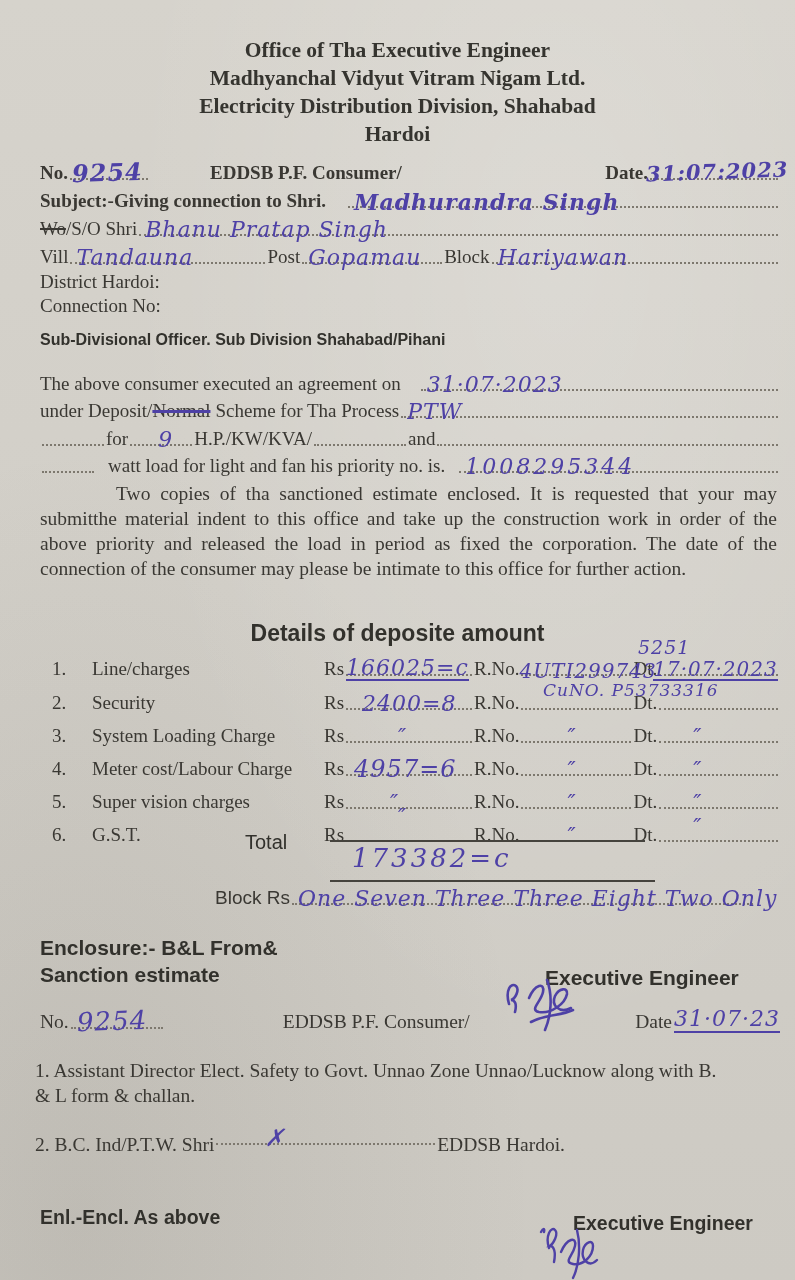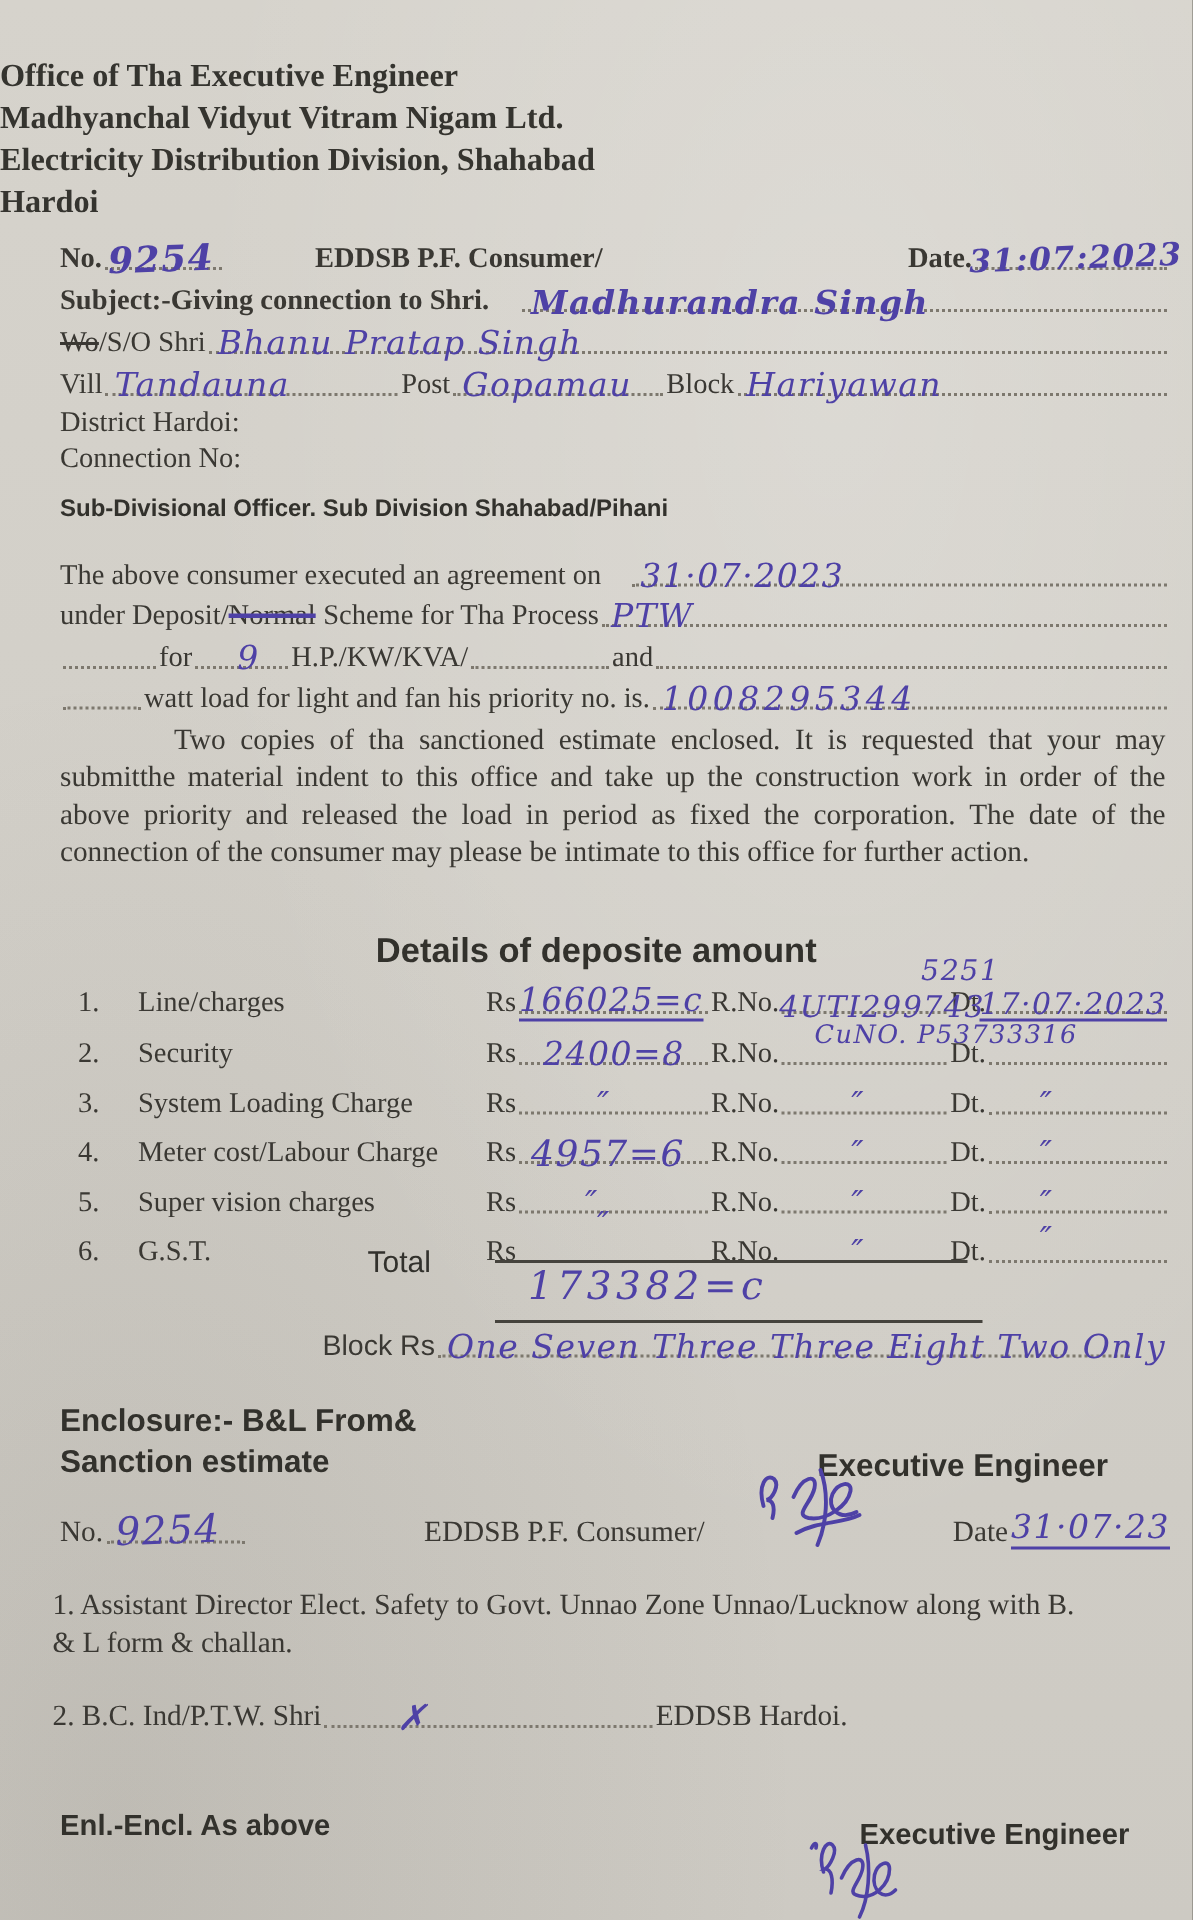--- a/index.html
+++ b/index.html
@@ -47,21 +47,21 @@
   .l-rs{flex:0 0 126px;}
   .l-rno{flex:0 0 110px;}
   .hwbig{font-size:22px;}
   .para{font-size:19.5px;line-height:25px;text-align:justify;text-indent:76px;}
 </style>
 </head>
 <body>
 
 <div class="paper">
 
-  <div class="abs" style="left:0;right:0;top:36px;font-weight:bold;font-size:21.5px;line-height:28px;color:#35342f;">
+  <div class="abs" style="left:0;right:0;top:36px;text-align:center;font-weight:bold;font-size:21.5px;line-height:28px;color:#35342f;">
     <div>Office of Tha Executive Engineer</div>
     <div>Madhyanchal Vidyut Vitram Nigam Ltd.</div>
     <div>Electricity Distribution Division, Shahabad</div>
     <div>Hardoi</div>
   </div>
 
   <div class="abs line" style="left:40px;right:15px;top:162px;font-size:19px;font-weight:bold;">
     <span class="nw">No.</span>
     <span class="leader" style="flex:0 0 78px;">
       <span class="hw over tilt" style="font-size:24px;left:2px;">9254</span>
@@ -130,34 +130,34 @@
     <span class="nw">for</span>
     <span class="leader" style="flex:0 0 62px;">
       <span class="hw over hwbig" style="left:28px;">9</span>
     </span>
     <span class="nw">H.P./KW/KVA/</span>
     <span class="leader" style="flex:0 0 92px;"></span>
     <span class="nw">and</span>
     <span class="leader grow"></span>
   </div>
 
-  <div class="abs line" style="left:40px;right:15px;top:455px;font-size:19px;">
+  <div class="abs line" style="left:40px;right:15px;top:455px;font-size:19px;gap:12px;">
     <span class="leader" style="flex:0 0 52px;"></span>
     <span class="nw">watt load for light and fan his  priority no. is.</span>
     <span class="leader grow">
       <span class="hw over hwbig" style="letter-spacing:3px;">1008295344</span>
     </span>
   </div>
 
   <div class="abs para" style="left:40px;right:18px;top:481px;">Two copies of tha sanctioned estimate enclosed. It is requested that your may submitthe material indent to this office and take up the construction work in order of the above priority and released the load in period as fixed the corporation. The date of the connection of the consumer may please be intimate to this office for further action.</div>
 
 
   <div class="abs sans" style="left:0;right:0;top:620px;text-align:center;font-size:23px;">Details of deposite amount</div>
 
-  <div class="abs hw" style="left:614px;top:636px;font-size:19px;">5251</div>
+  <div class="abs hw" style="left:638px;top:636px;font-size:19px;">5251</div>
   <div class="abs hw" style="left:543px;top:680px;font-size:17px;">CuNO. P53733316</div>
 
   <div class="trow" style="top:658px;">
     <span class="sno">1.</span>
     <span class="item">Line/charges</span>
     <span class="rslbl">Rs</span>
     <span class="leader l-rs">
         <span class="hw over hwbig pu" style="left:0;">166025=c</span>
       </span>
     <span class="rslbl">R.No.</span>
@@ -291,21 +291,21 @@
     <span class="nw" style="margin-left:118px;">EDDSB P.F. Consumer/</span>
     <span class="grow"></span>
     <span class="nw">Date</span>
     <span class="hw pu" style="font-size:22px;margin-left:2px;">31·07·23</span>
   </div>
 
   <div class="abs" style="left:35px;top:1058px;font-size:19.5px;line-height:25px;">
     <div>1. Assistant Director Elect. Safety to Govt. Unnao Zone Unnao/Lucknow along with B.</div>
     <div>&amp; L form &amp; challan.</div>
   </div>
-  <div class="abs line" style="left:35px;right:230px;top:1134px;font-size:19.5px;">
+  <div class="abs line" style="left:35px;right:230px;top:1134px;font-size:19.5px;align-items:center;">
     <span class="nw">2. B.C. Ind/P.T.W. Shri</span>
     <span class="leader grow">
       <span class="hw over" style="font-size:24px;left:48px;">✗</span>
     </span>
     <span class="nw">EDDSB Hardoi.</span>
   </div>
 
   <div class="abs sans" style="left:40px;top:1206px;font-size:19.5px;">Enl.-Encl. As above</div>
   <div class="abs sans" style="left:573px;top:1212px;font-size:19.5px;">Executive Engineer</div>
 

